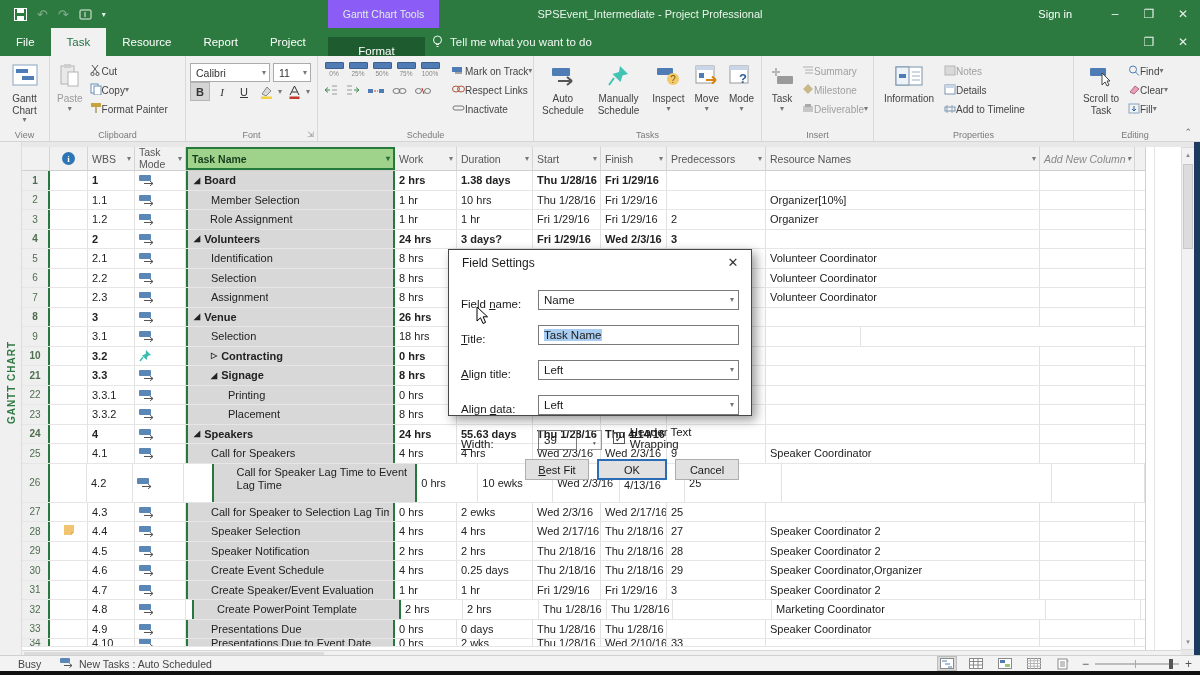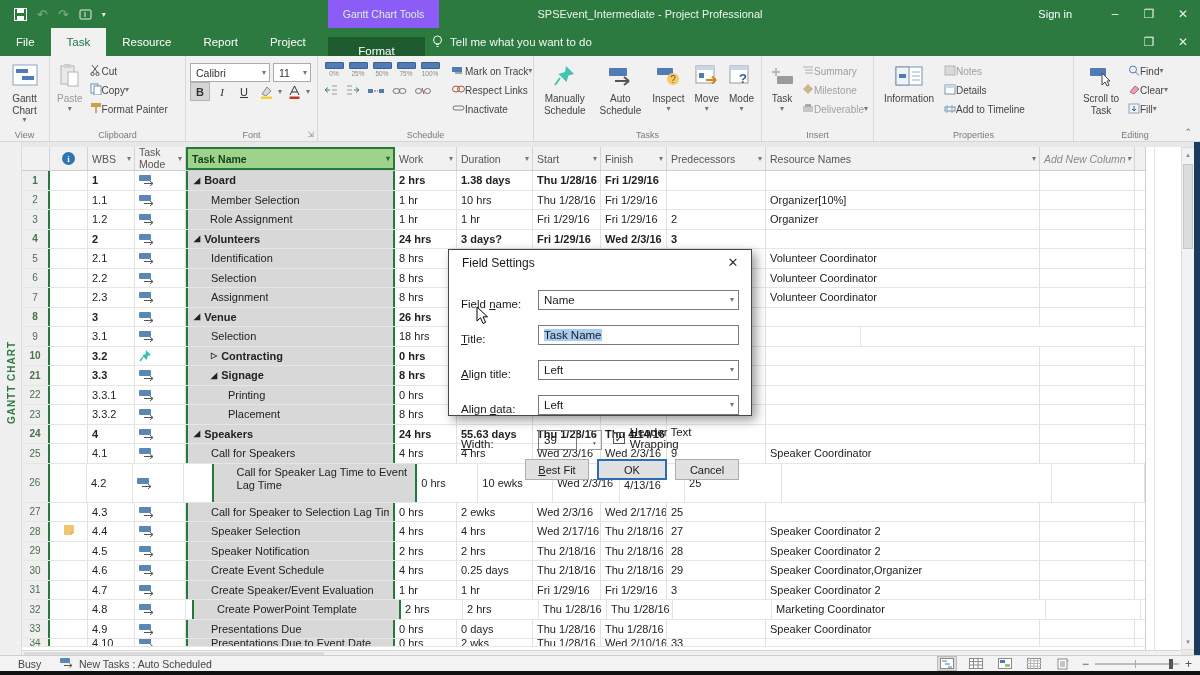--- a/index.html
+++ b/index.html
@@ -340,37 +340,37 @@
           <span><svg width="13" height="10">
                 <rect x="1" y="3" width="11" height="4" rx="2" fill="none" stroke="#777"></rect>
               </svg></span>
           <span>Inactivate</span>
         </div>
       </div>
       <div class="rlabel">Schedule</div>
     </div>
 
     <div class="rgroup" style="width:228px">
+      <div class="bigbtn" style="width:54px">
+        <span class="bicon">
+            <svg width="26" height="22">
+              <rect x="2" y="3" width="18" height="8" rx="1" fill="#4f7cb4"></rect>
+              <path d="M8 16 h14 M22 16 l-5 -4 M22 16 l-5 4" stroke="#555" fill="none" stroke-width="2"></path>
+            </svg>
+          </span>
+        <span>Auto Schedule</span>
+      </div>
       <div class="bigbtn" style="width:58px">
         <span class="bicon">
             <svg width="24" height="24">
               <path d="M13 2 L21 10 L15.5 11.5 L13.5 18 L5.5 10 L12 8 Z" fill="#40c4b4"></path>
               <path d="M7 14 L2 21" stroke="#40c4b4" stroke-width="2"></path>
             </svg>
           </span>
         <span>Manually Schedule</span>
-      </div>
-      <div class="bigbtn" style="width:54px">
-        <span class="bicon">
-            <svg width="26" height="22">
-              <rect x="2" y="3" width="18" height="8" rx="1" fill="#4f7cb4"></rect>
-              <path d="M8 16 h14 M22 16 l-5 -4 M22 16 l-5 4" stroke="#555" fill="none" stroke-width="2"></path>
-            </svg>
-          </span>
-        <span>Auto Schedule</span>
       </div>
       <div class="bigbtn">
         <span class="bicon">
             <svg width="26" height="24">
               <rect x="2" y="4" width="16" height="7" rx="1" fill="#4f7cb4"></rect>
               <circle cx="18" cy="15" r="6" fill="#f3c96a"></circle>
               <text x="18" y="19" text-anchor="middle" font-size="10" fill="#7a5a12">?</text>
             </svg>
           </span>
         <span>Inspect</span>

